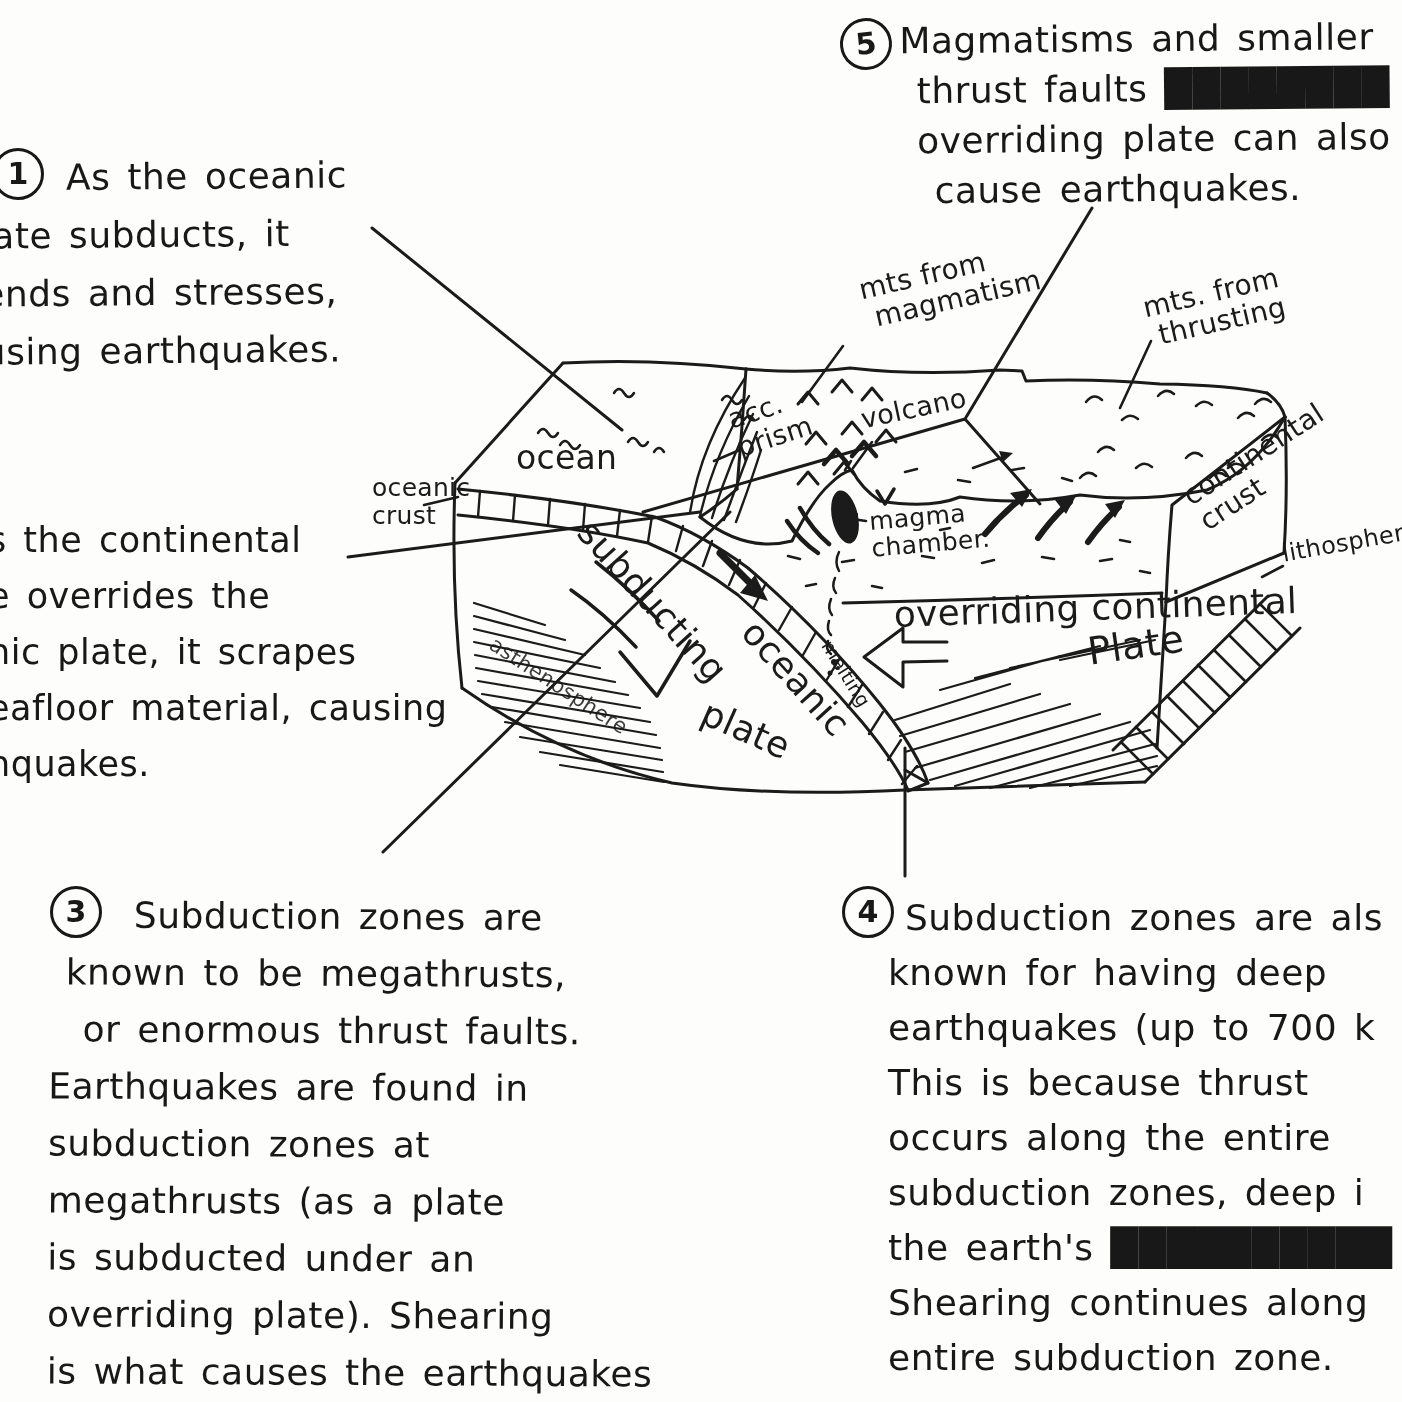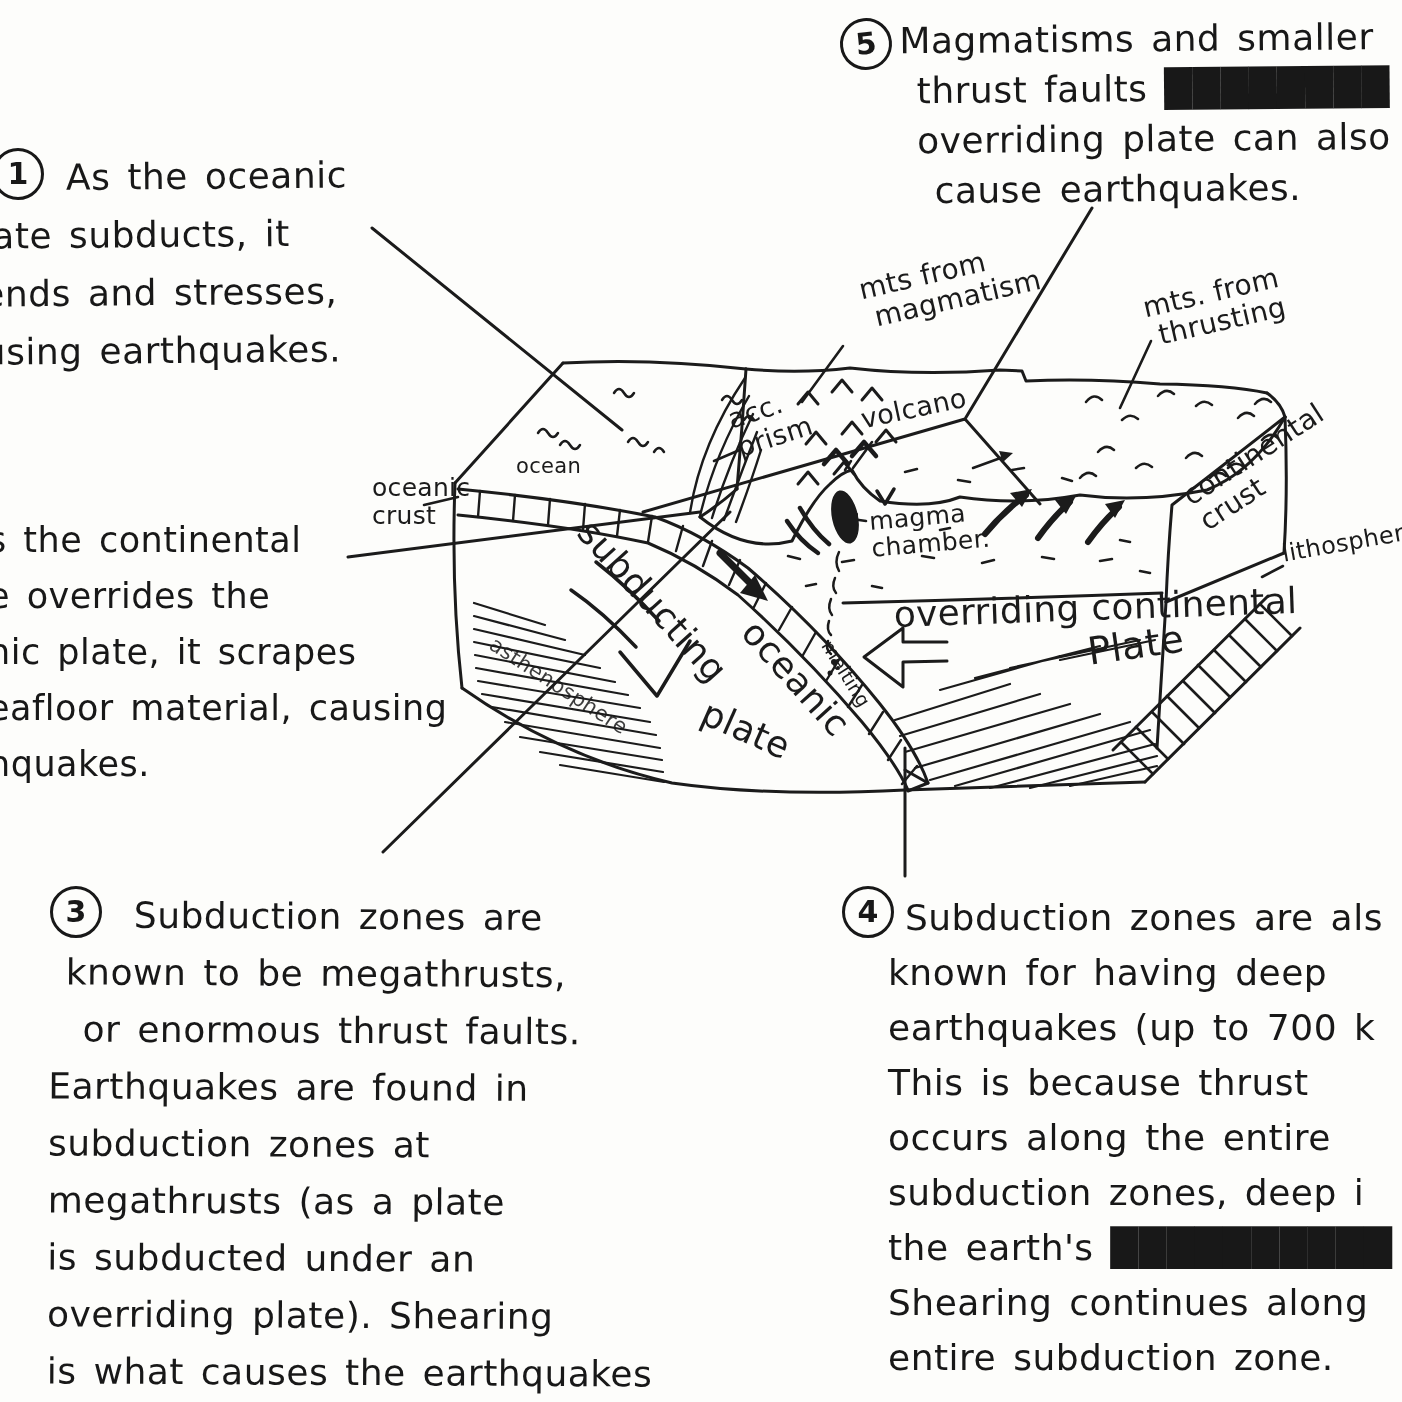--- a/index.html
+++ b/index.html
@@ -127,21 +127,21 @@
   </g>
   <g stroke-width="3">
     <path d="M798,404 L808,392 L818,404 M832,392 L842,380 L852,392 M862,400 L872,388 L882,400 M806,444 L816,432 L826,444 M842,434 L852,422 L862,434 M798,484 L808,472 L818,484 M834,474 L844,462 L854,474 M876,442 L886,430 L896,442"></path>
     <path d="M824,464 L836,450 L848,464 M852,456 L864,442 L876,456" stroke-width="4.5"></path>
   </g>
   <g stroke-width="2.5">
     <path d="M905,472 l12,-3 M958,480 l12,2 M1012,470 l12,-2 M1062,478 l10,3 M788,556 l12,3 M842,562 l12,-2 M922,556 l12,2 M982,563 l12,-3 M1042,557 l12,2 M1100,561 l12,-2 M1140,571 l10,2 M872,586 l10,2 M806,586 l10,-2 M1120,540 l10,2 M940,530 l10,-2"></path>
   </g>
 </svg>
 
-<div class="lbl" style="left:516px;top:438px;font-size:21px;margin-top:16px;">ocean</div>
+<div class="lbl" style="left:516px;top:438px;font-size:33px;">ocean</div>
 <div class="lbl" style="left:372px;top:474px;font-size:25px;line-height:28px;">oceanic
 crust</div>
 <div class="lbl" style="left:724px;top:406px;font-size:27px;line-height:30px;transform:rotate(-18deg);">acc.
 prism</div>
 <div class="lbl" style="left:858px;top:404px;font-size:27px;transform:rotate(-12deg);">volcano</div>
 <div class="lbl" style="left:868px;top:508px;font-size:25px;line-height:27px;transform:rotate(-5deg);">magma
 chamber.</div>
 <div class="lbl" style="left:856px;top:276px;font-size:28px;line-height:30px;transform:rotate(-13deg);">mts from
  magmatism</div>
 <div class="lbl" style="left:1140px;top:294px;font-size:28px;line-height:30px;transform:rotate(-13deg);">mts. from

